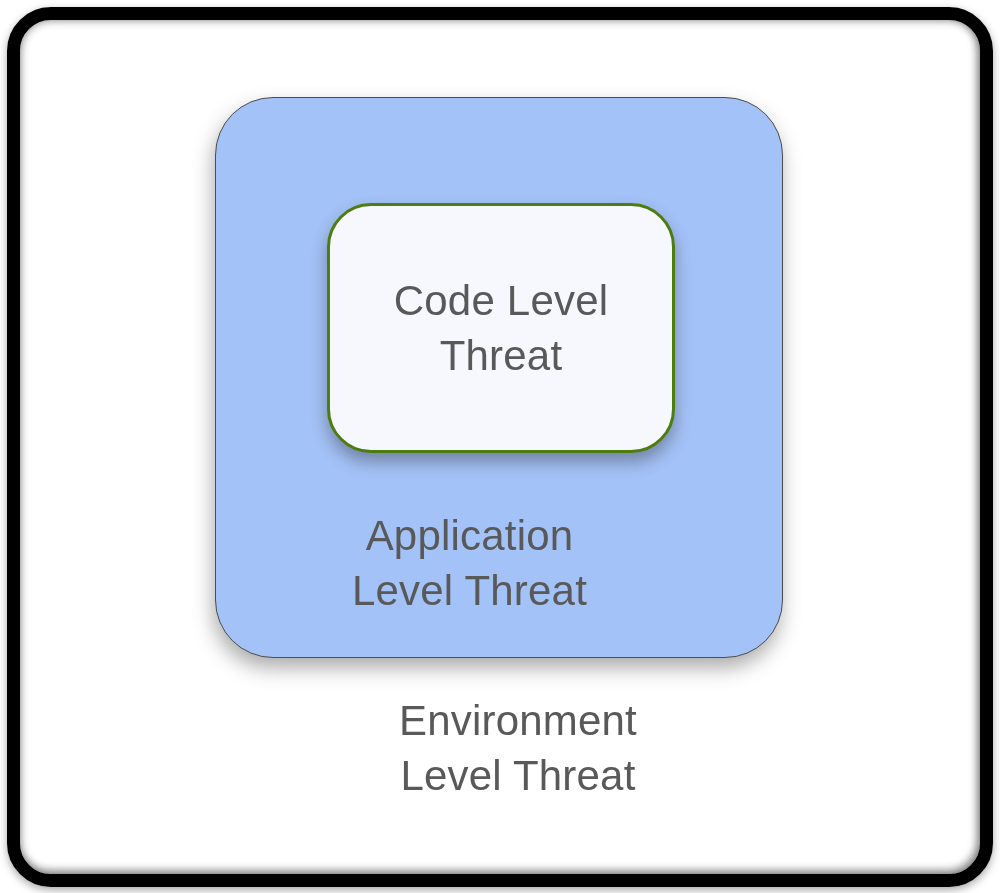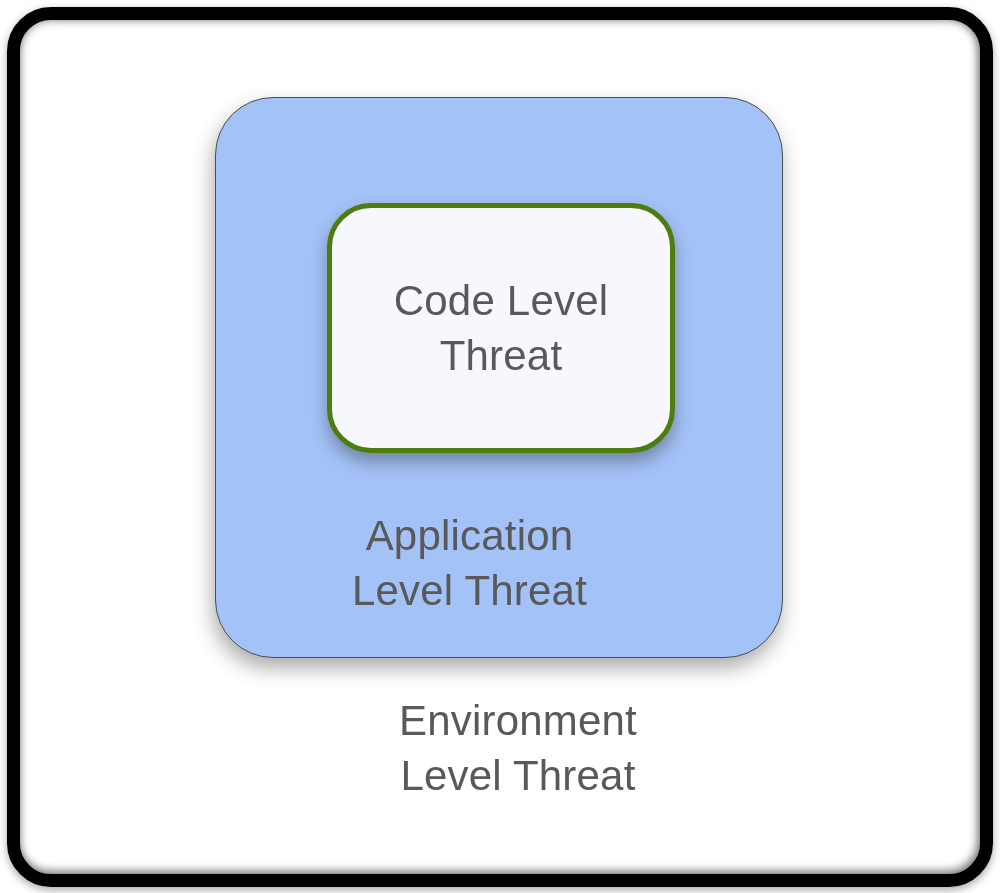--- a/index.html
+++ b/index.html
@@ -45,21 +45,21 @@
   }
   
   .code-box {
     position: absolute;
     left: 327px;
     top: 203px;
     width: 348px;
     height: 250px;
     box-sizing: border-box;
     background: #f7f8fd;
-    border: 5px solid #4d7c0f;
+    border: 3px solid #4d7c0f;
     border-radius: 44px;
     box-shadow: 0 9px 16px rgba(60,60,70,0.45);
     display: flex;
     align-items: center;
     justify-content: center;
   }
   .label {
     color: #595959;
     font-size: 42px;
     line-height: 55px;

